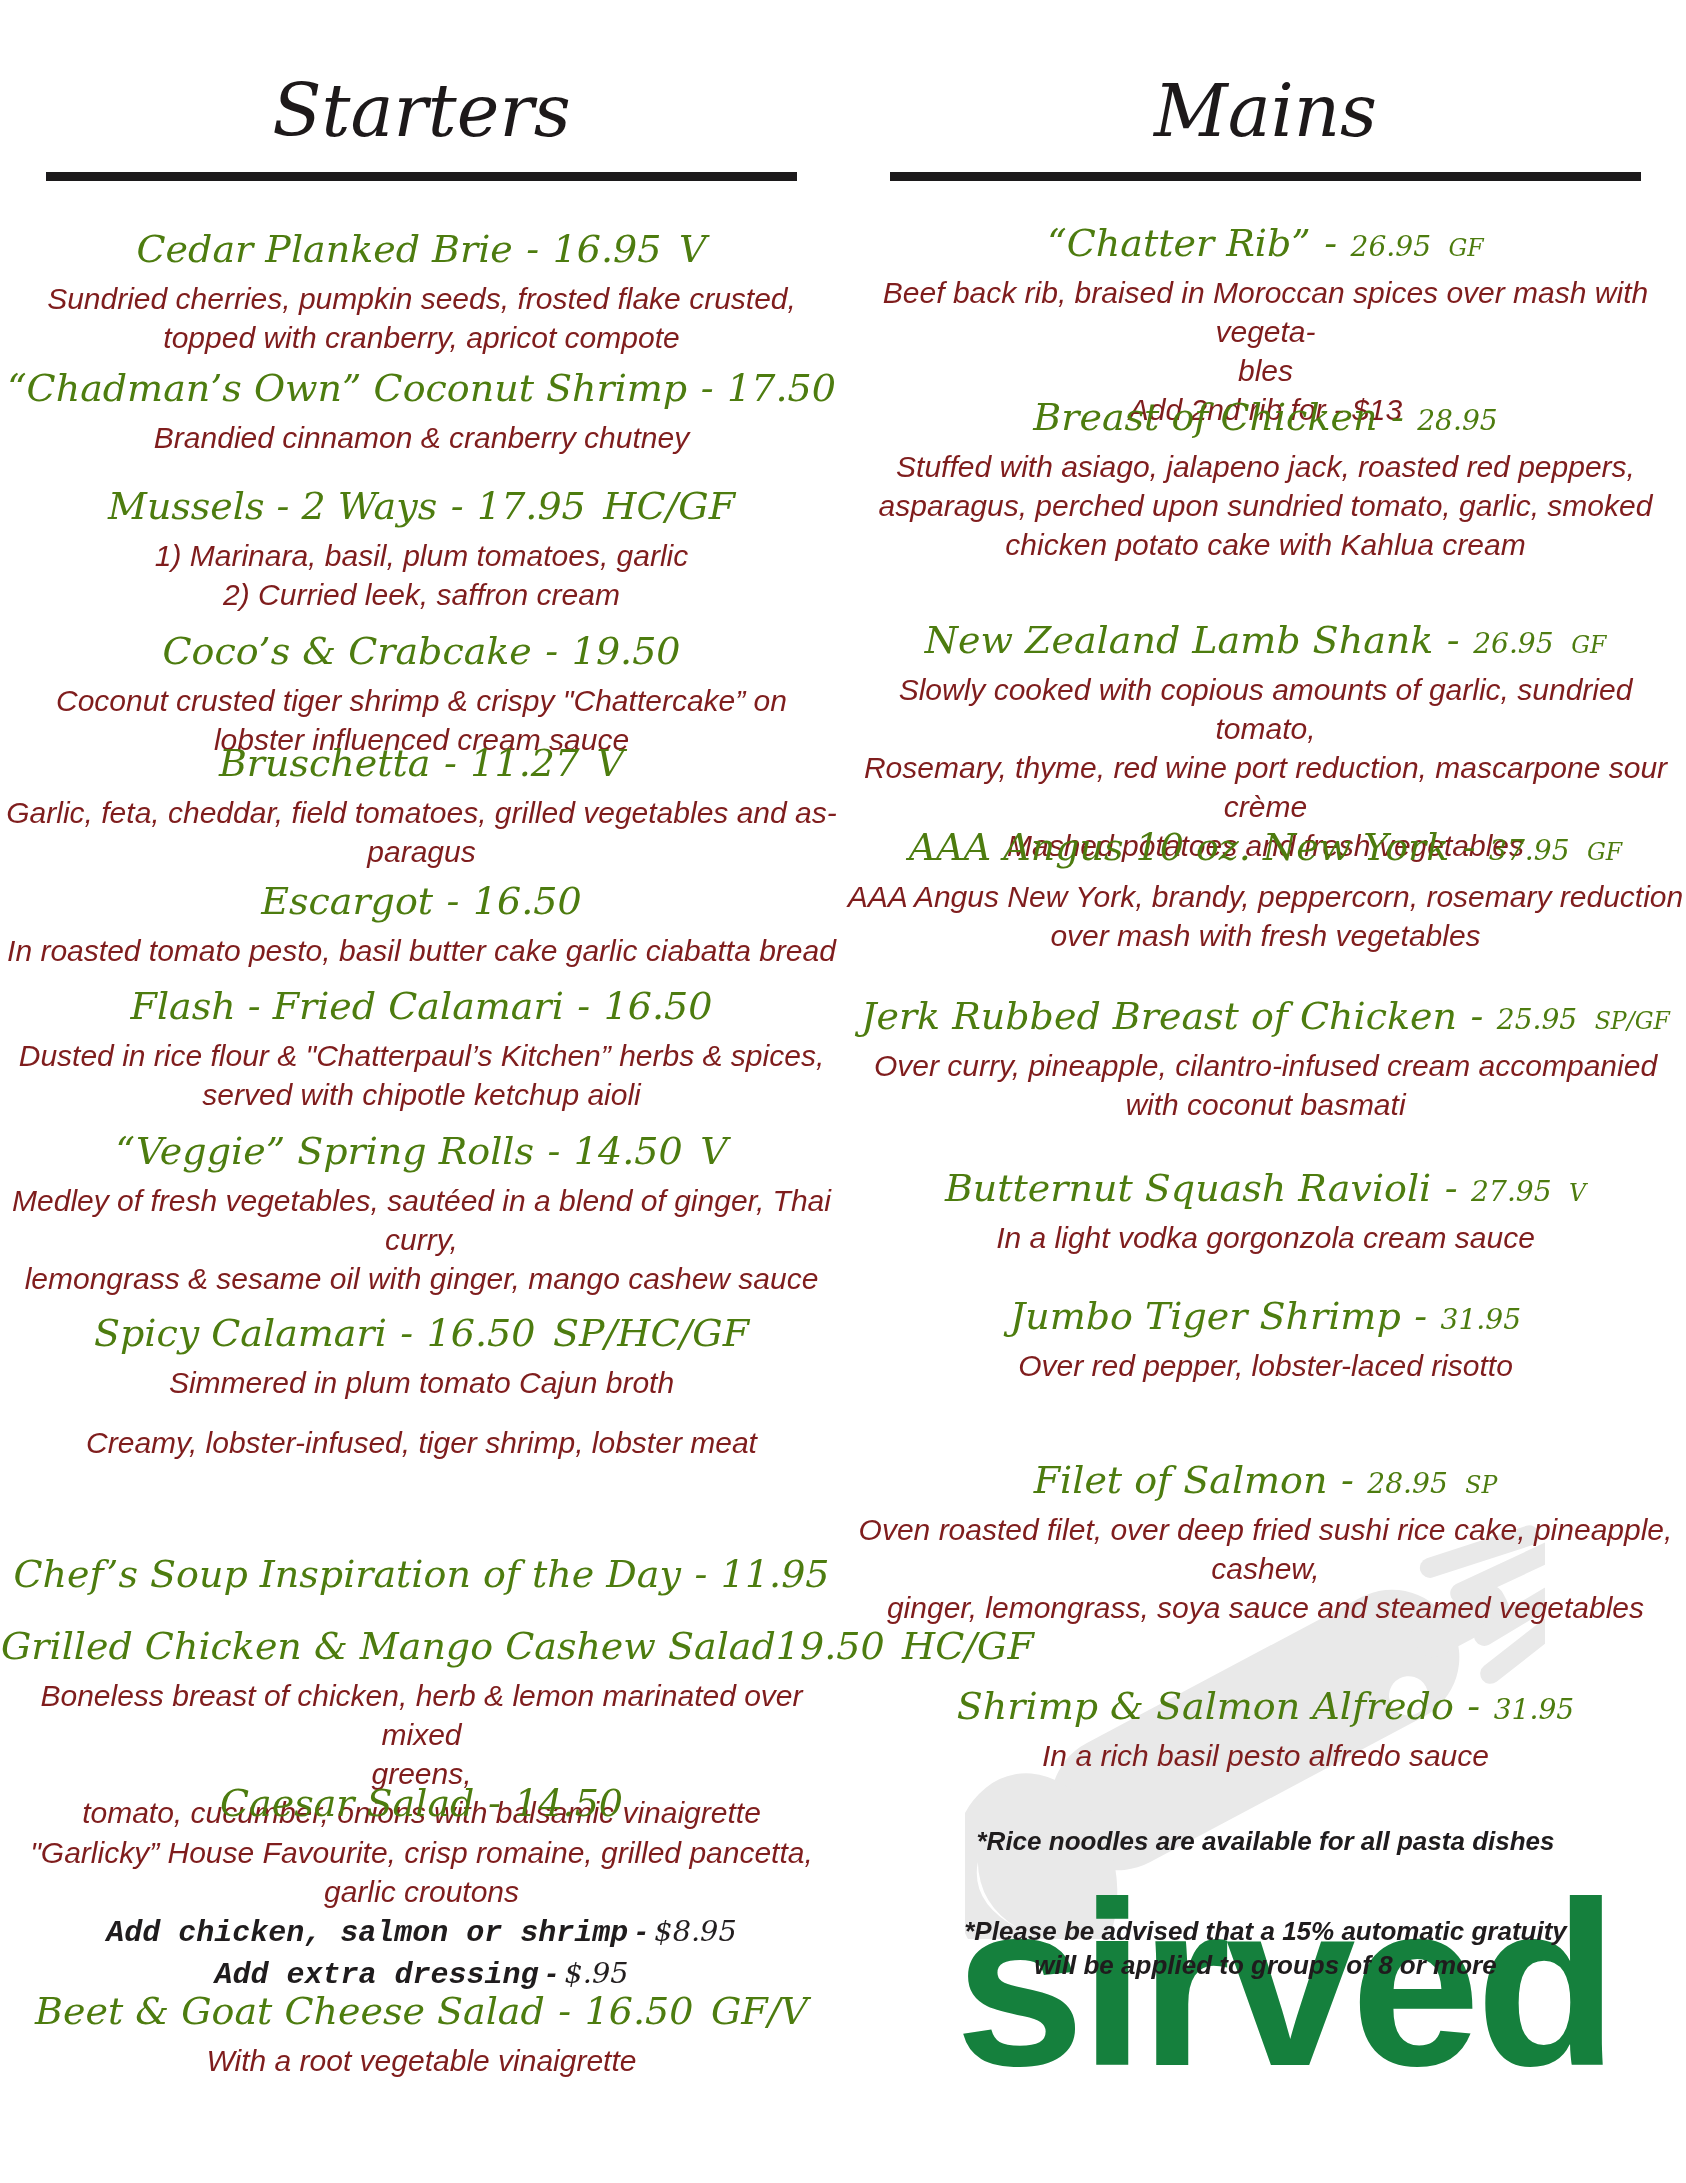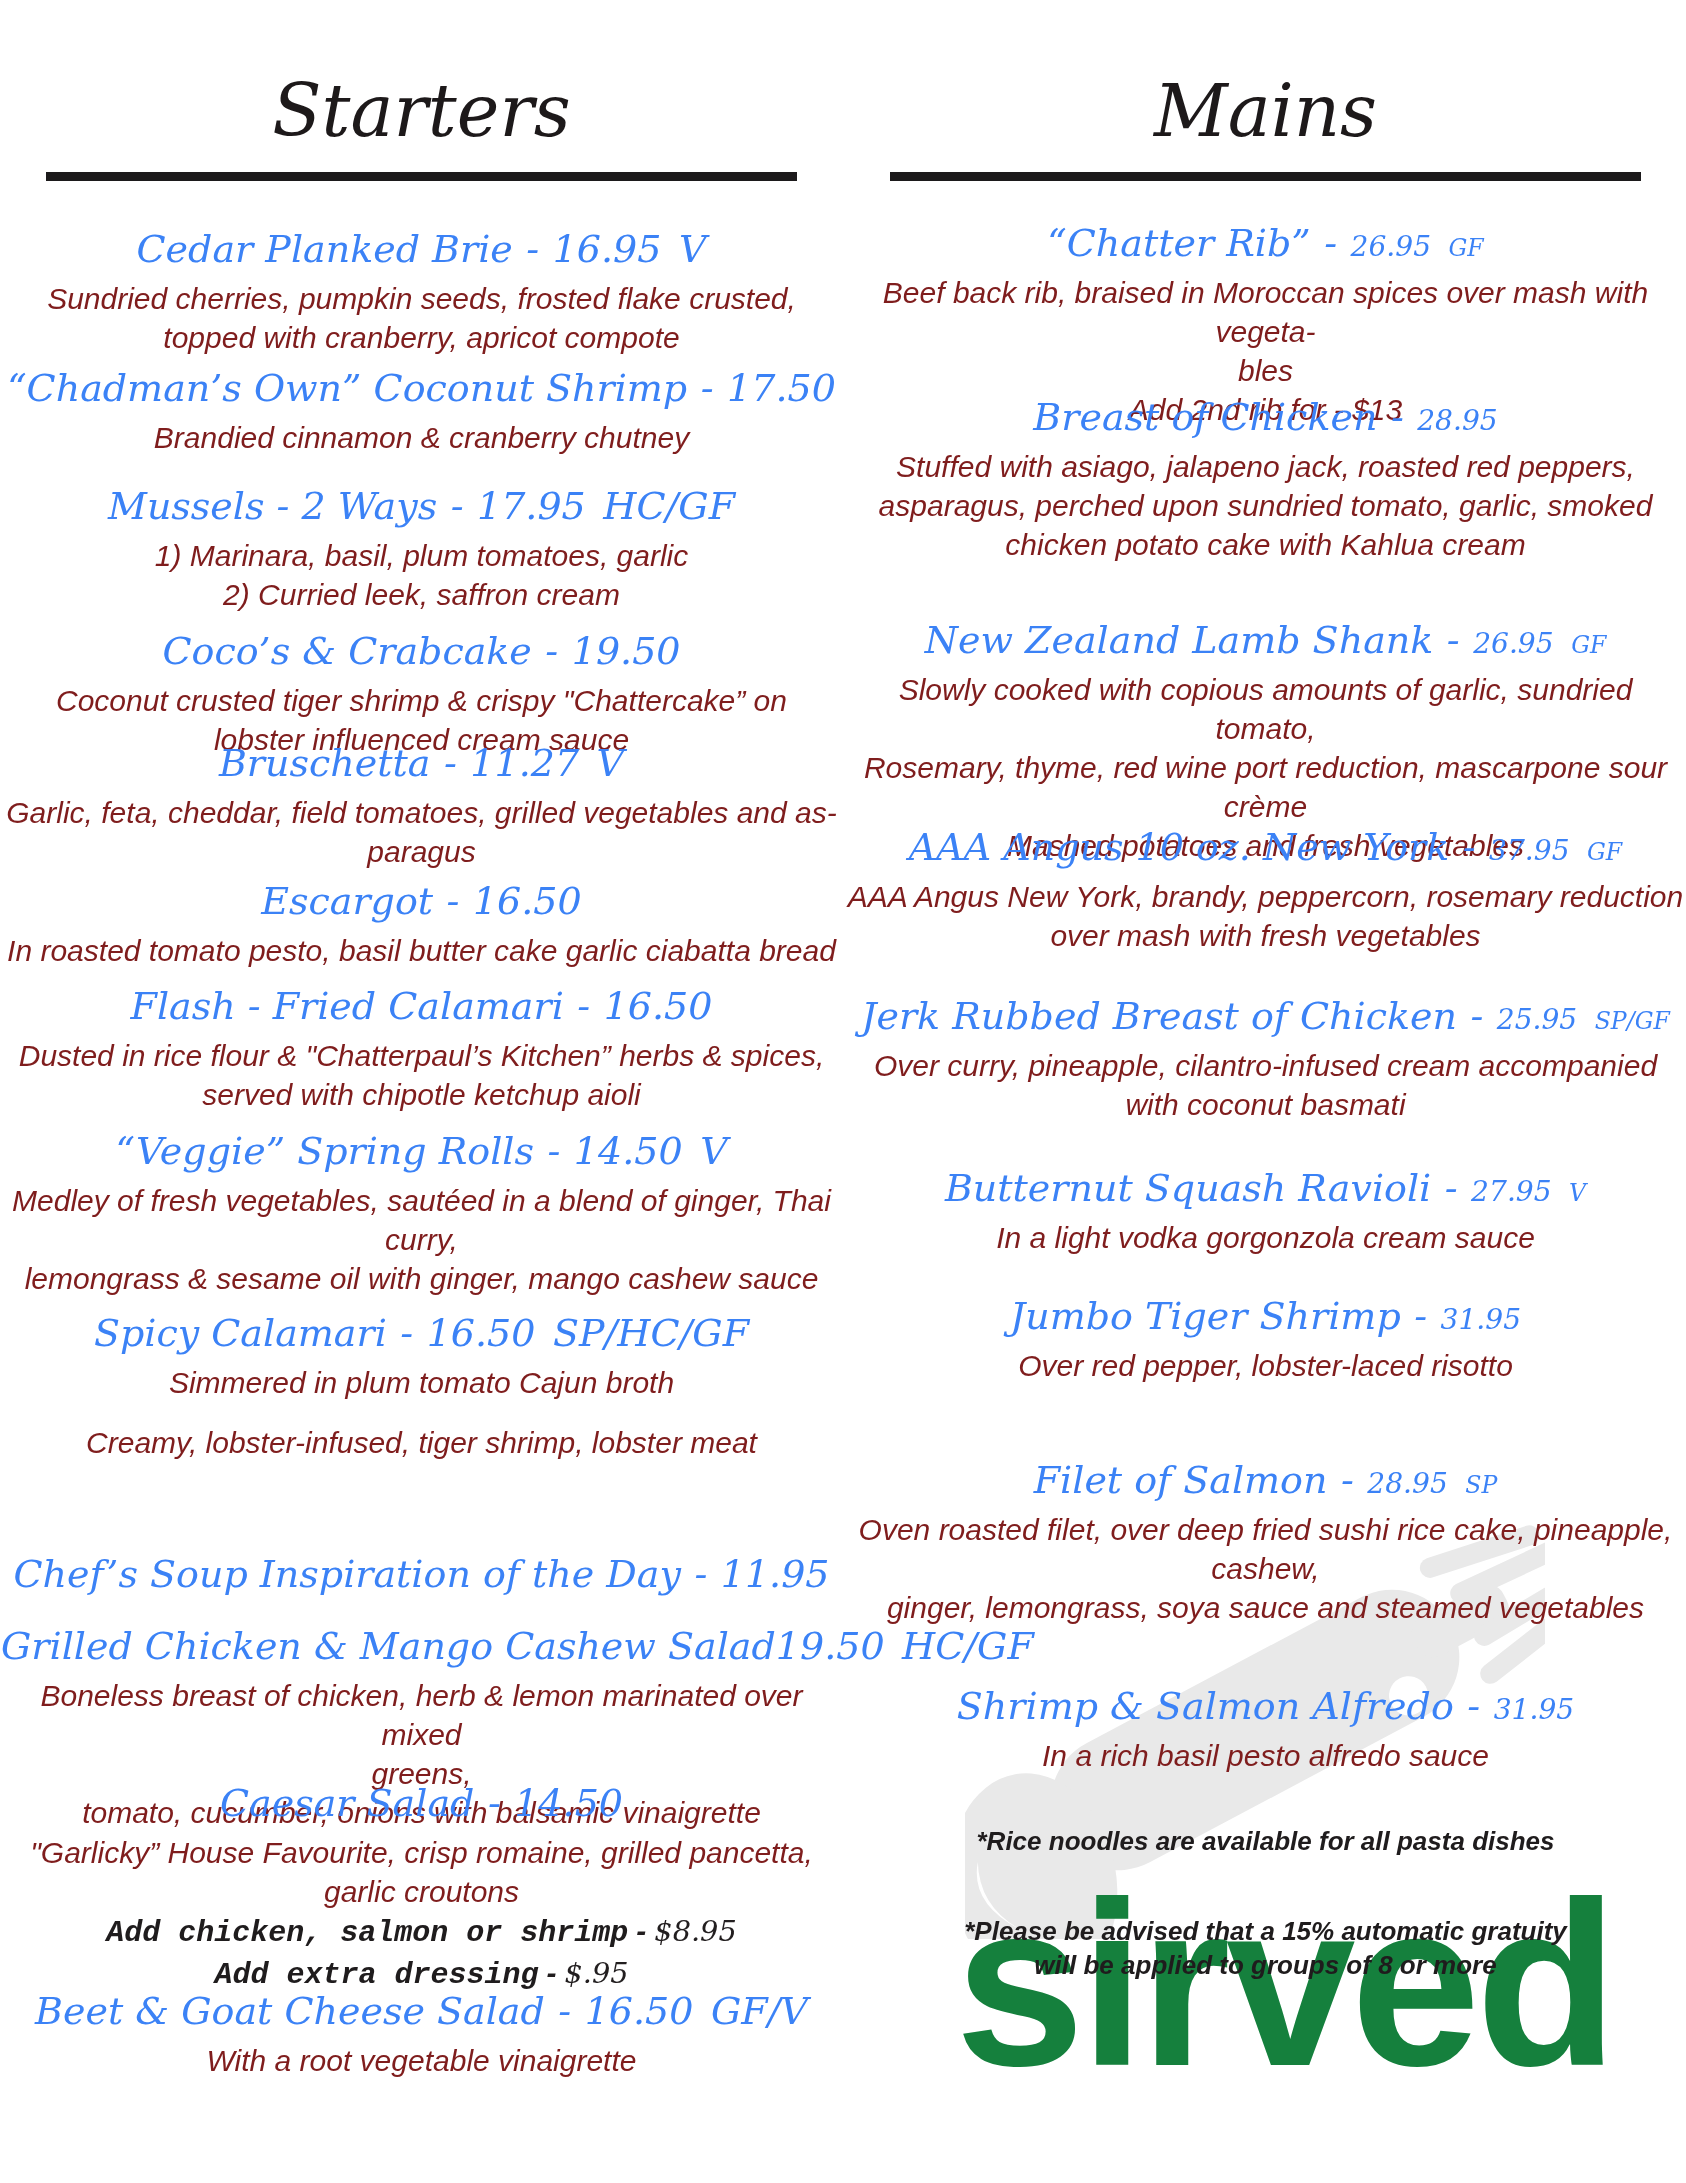--- a/index.html
+++ b/index.html
@@ -19,21 +19,21 @@
   .col{position:absolute;top:11px;height:2183px;z-index:1;}
   #col-starters{left:20px;width:803px;}
   #col-mains{left:864px;width:803px;}
   .heading{
     position:absolute;top:59px;left:0;right:0;text-align:center;
     font-style:italic;font-size:72px;line-height:1.15;color:#1d191a;
   }
   .rule{position:absolute;top:161px;left:26px;right:26px;height:8.8px;background:#1c1a1b;}
   
   .item{position:absolute;left:-19px;right:-19px;text-align:center;}
-  .t{font-style:italic;font-size:38px;line-height:1.25;white-space:nowrap;color:#3b82f6;}
+  .t{font-style:italic;font-size:38px;line-height:1.25;white-space:nowrap;color:#4d7c0f;}
   .sep{padding:0 13.5px;}
   .tg{margin-left:17.5px;}
   .sep:empty,.tg:empty{display:none;}
   #col-mains .pr{font-size:0.74em;}
   #col-mains .tg{font-size:0.62em;}
   .d{
     font-family:"Liberation Sans", sans-serif;font-style:italic;
     font-size:30px;line-height:1.3;white-space:pre-line;color:#7f1d1d;margin-top:5.4px;
   }
   .d:empty{display:none;margin:0;}

